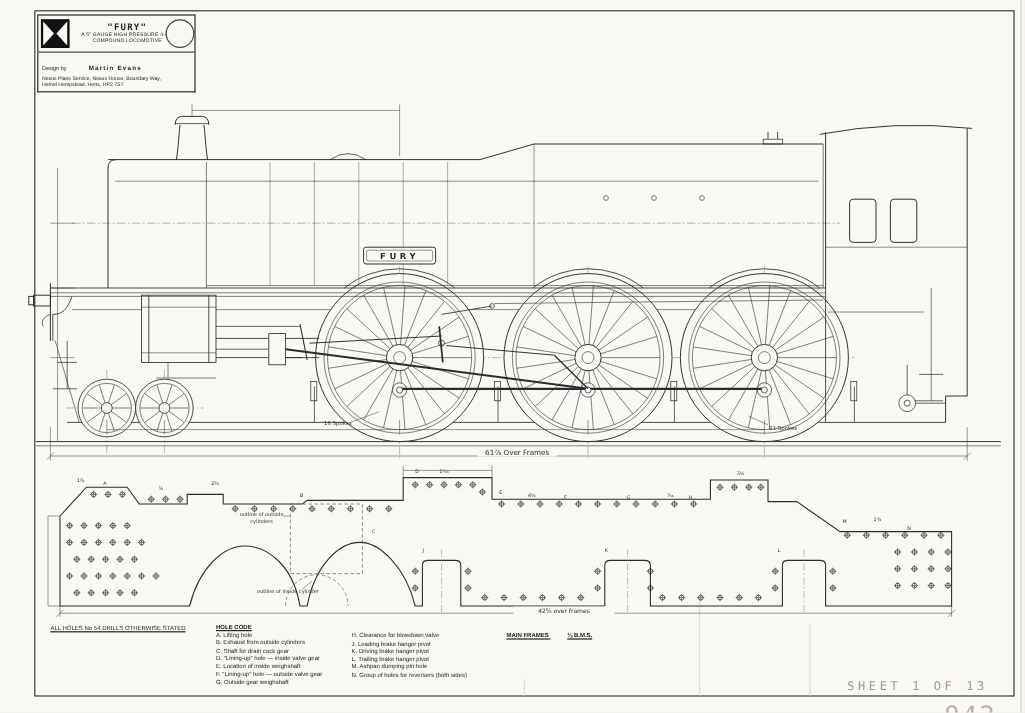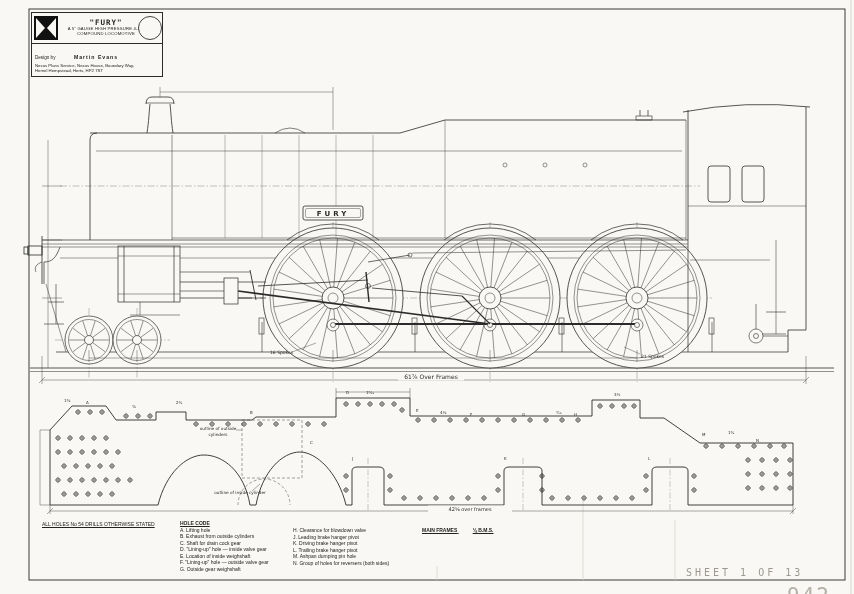--- a/index.html
+++ b/index.html
@@ -17,21 +17,21 @@
   .stamp{position:absolute;left:138px;top:16px;width:22px;height:22px;border:1px solid #444;
          border-radius:50%;background:#f9f8f4;}
   .t-design{font-size:4.6px;}
   .t-designer{font-size:5.2px;font-weight:bold;letter-spacing:1px;margin-left:14px;}
   .t-addr{font-size:4.3px;line-height:1.25;}
   
   .note{font-size:5px;line-height:1.3;}
   .u{text-decoration:underline;}
   .holecode div{white-space:nowrap;}
   
-  .sheetno{font-family:"DejaVu Sans Mono",monospace;color:#9d9992;font-size:10px;letter-spacing:3px;}
+  .sheetno{font-family:"DejaVu Sans Mono",monospace;color:#9d9992;font-size:10px;letter-spacing:3px;margin-left:20px;}
   .bigno{font-family:"DejaVu Sans Mono",monospace;color:#b5b1a8;font-size:21px;letter-spacing:2px;}
   svg text{font-family:"DejaVu Sans",sans-serif;fill:#2b2b2b;}
 </style>
 </head>
 <body>
 
 <div class="sheet">
 
   <svg class="abs" style="left:0;top:0" width="854" height="594" viewBox="0 0 854 594">
 

